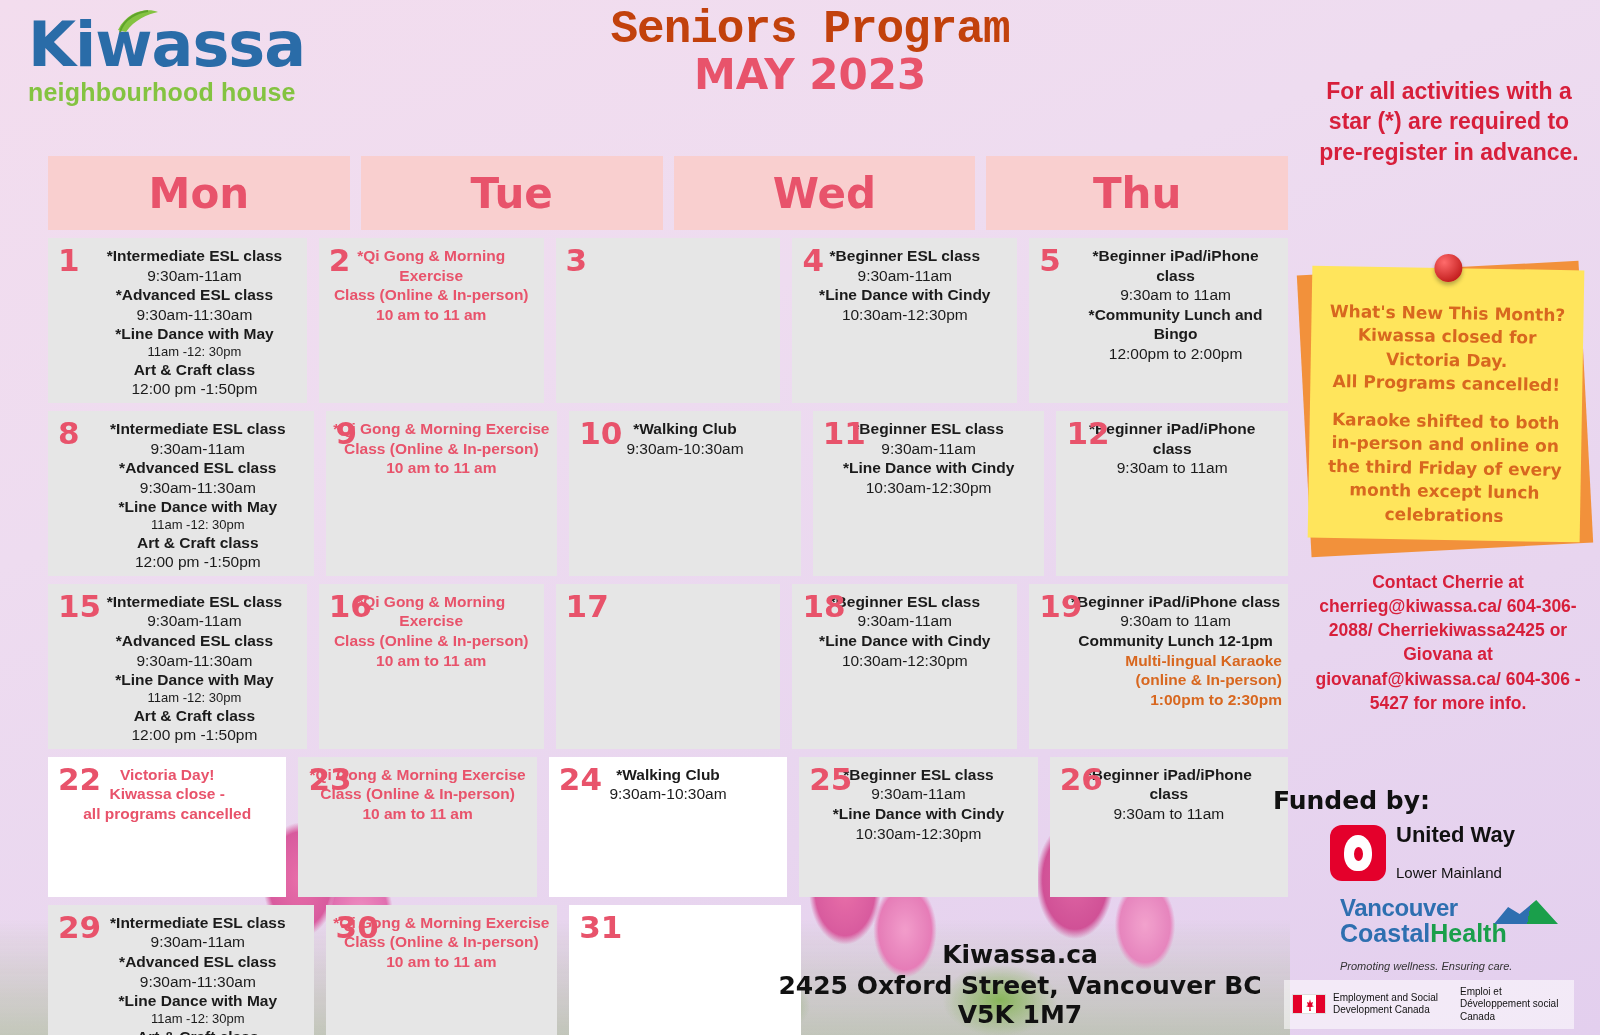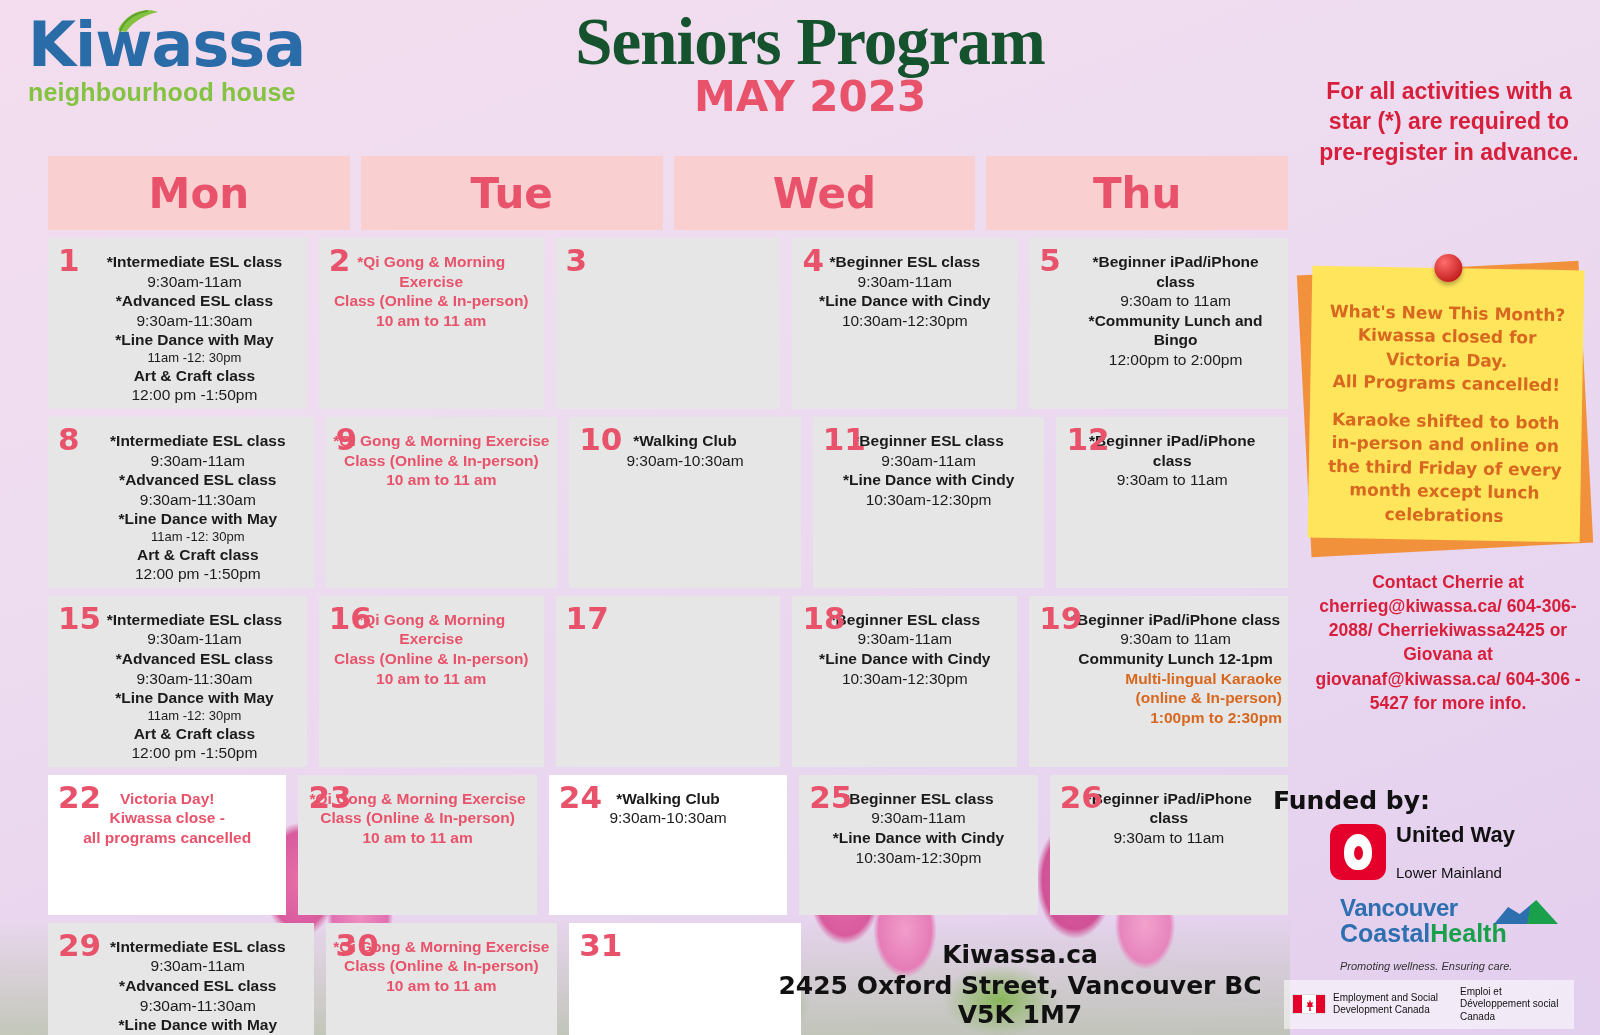--- a/index.html
+++ b/index.html
@@ -41,22 +41,22 @@
   .logo-sub {
     font-size: 25px; font-weight: bold; color: #84c341;
     margin-top: 2px; letter-spacing: .2px;
   }
   .logo-leaf {
     position: absolute; left: 86px; top: -6px;
     width: 46px; height: 26px;
   }
   .title-block { position: absolute; left: 430px; top: 6px; width: 760px; text-align: center; }
   .title-main {
-    font-family: Liberation Serif, serif;
-    font-size: 67px; font-weight: bold; color: #14532d;
+    font-family: Liberation Mono, monospace;
+    font-size: 46px; font-weight: bold; color: #c2410c;
     letter-spacing: -1px; line-height: 1.05;
   }
   .title-sub {
     font-family: "DejaVu Sans", sans-serif;
     font-size: 42px; font-weight: bold; color: #e8536b;
     margin-top: -4px;
   }
   .notice {
     position: absolute; right: 16px; top: 76px; width: 270px;
     text-align: center; color: #d71f3b; font-weight: bold;
@@ -79,21 +79,21 @@
   }
   .cell.empty { background: transparent; }
   .cell.white { background: #ffffff; }
   .daynum {
     position: absolute; left: 10px; top: 4px;
     font-family: "DejaVu Sans", sans-serif;
     font-size: 31px; font-weight: bold; color: #e8536b;
   }
   .body-txt {
     text-align: center; font-size: 15.5px; color: #1b1b1b;
-    line-height: 1.26; margin-top: 8px;
+    line-height: 1.26; margin-top: 2px;
   }
   .body-txt .ln { display: block; }
   .ln.b { font-weight: bold; }
   .ln.sm { font-size: 13px; }
   .ln.pink { color: #e8536b; font-weight: bold; }
   .ln.orange { color: #d8671f; font-weight: bold; text-align: right; }
   .cell-pad-left { padding-left: 40px; }
 
   
   .sticky-wrap { position: absolute; right: 14px; top: 268px; width: 282px; height: 282px; }
@@ -120,21 +120,21 @@
   .contact {
     position: absolute; right: 18px; top: 570px; width: 268px;
     text-align: center; color: #d71f3b; font-weight: bold;
     font-size: 17.5px; line-height: 1.38;
   }
   .funded {
     position: absolute; right: 170px; top: 786px;
     font-family: "DejaVu Sans", sans-serif;
     font-size: 25px; color: #111; font-weight: bold;
   }
-  .uw { position: absolute; right: 40px; top: 824px; width: 230px; display: flex; gap: 10px; }
+  .uw { position: absolute; right: 40px; top: 824px; width: 230px; display: flex; align-items: center; gap: 10px; }
   .uw-mark {
     width: 56px; height: 56px; border-radius: 12px; background: #e4002b;
     position: relative; flex: none;
   }
   .uw-mark::after {
     content: ""; position: absolute; left: 14px; top: 10px;
     width: 28px; height: 36px; border-radius: 50% 50% 45% 45%;
     background: #fff;
   }
   .uw-mark::before {

